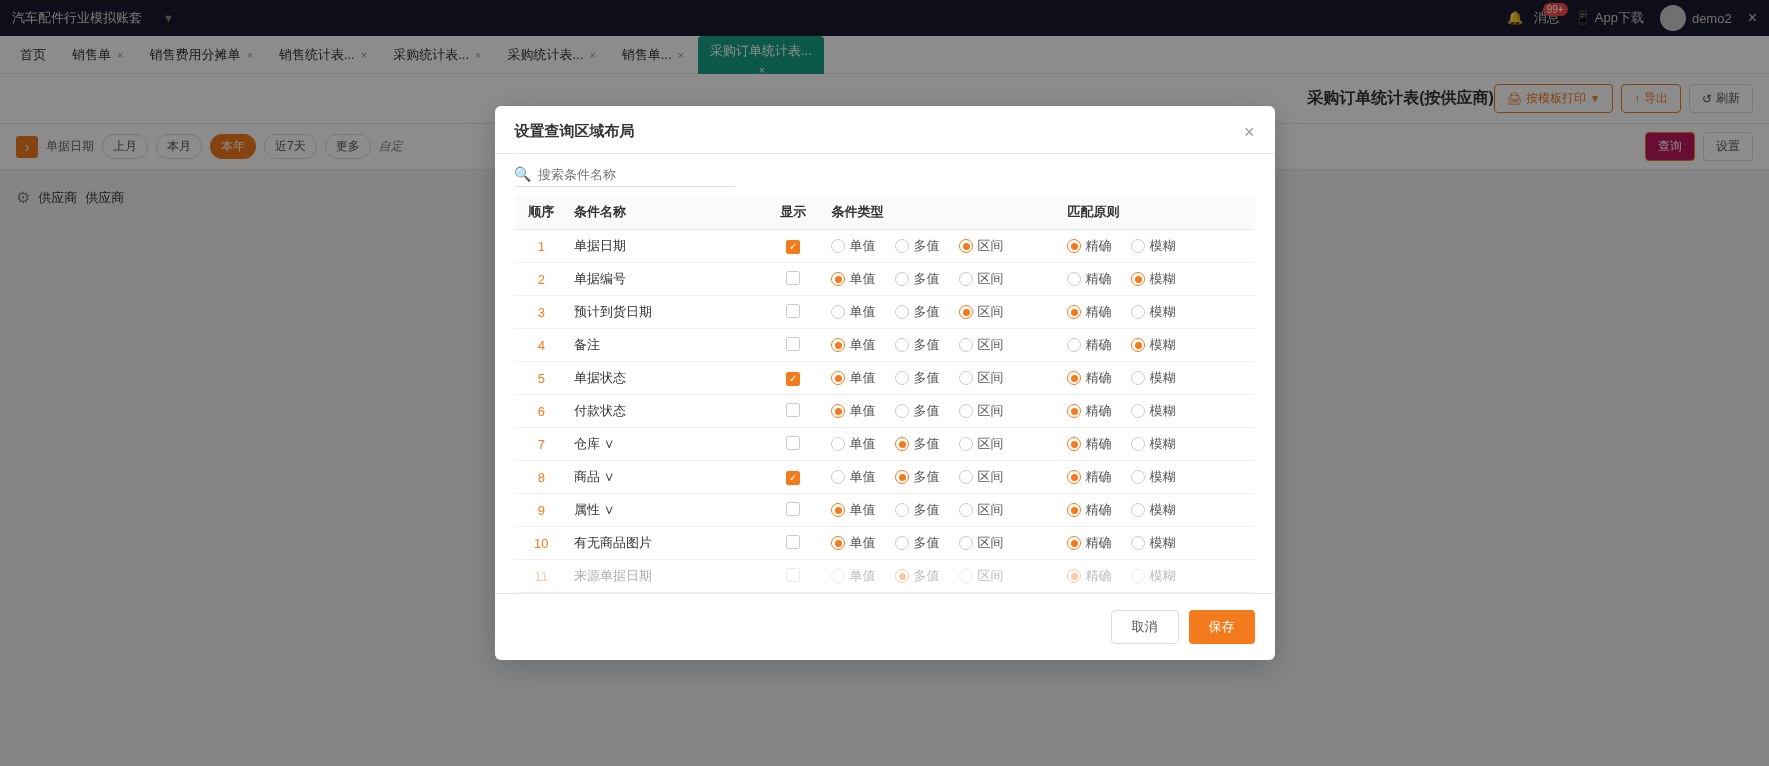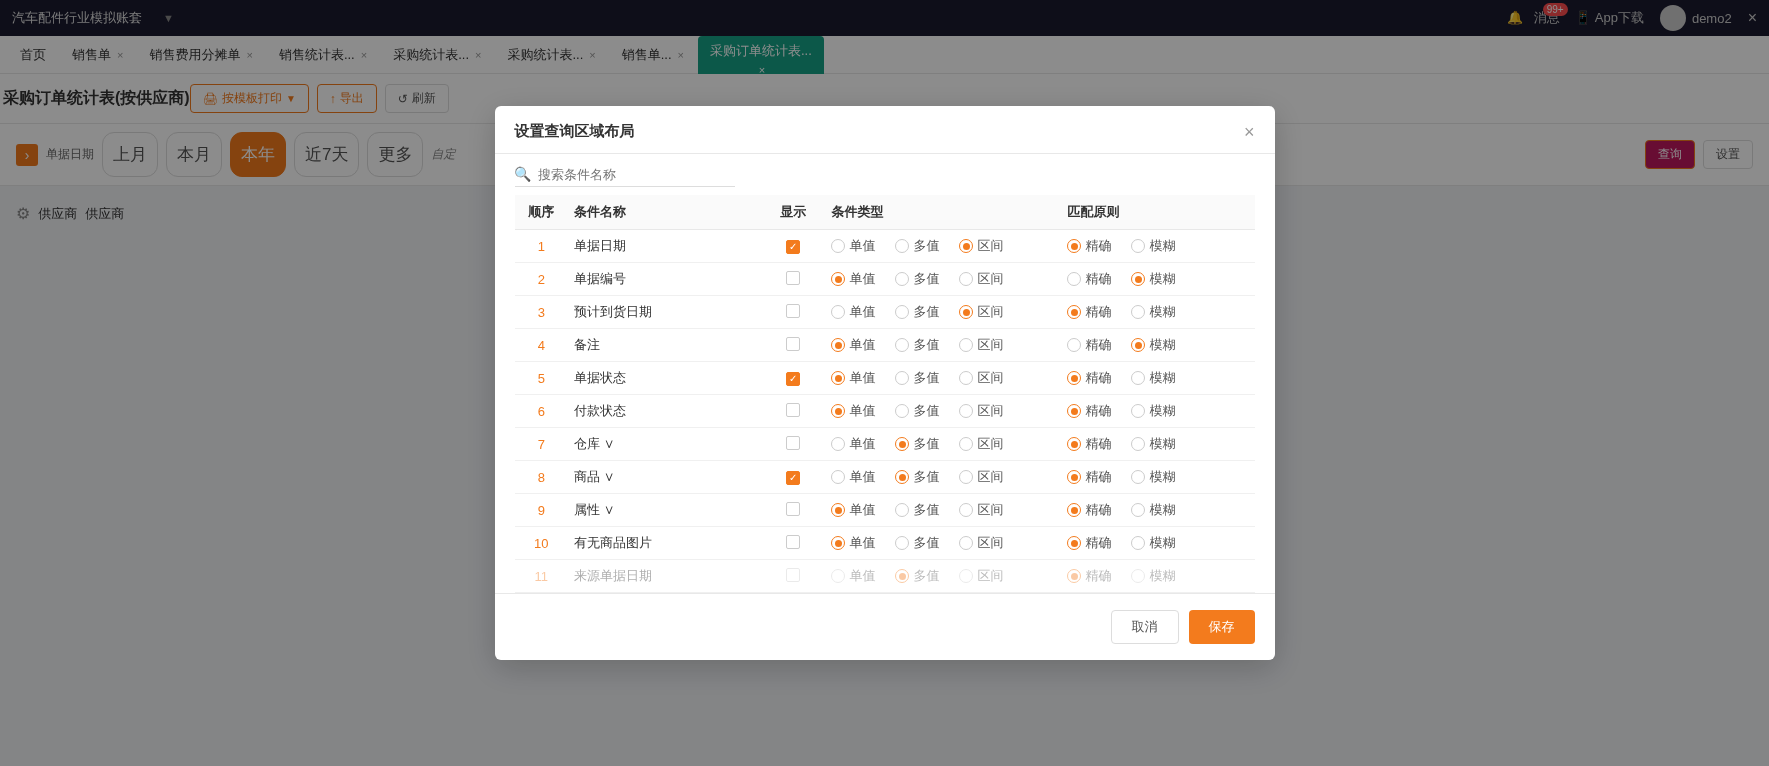--- a/index.html
+++ b/index.html
@@ -45,44 +45,44 @@
       background: #17a085;
       color: #fff;
       flex-direction: column;
     }
     .tab-item .tab-close { font-size: 11px; color: #999; margin-left: 2px; }
     .tab-item.active .tab-close { color: #fff; }
 
     
     .page-header {
       background: #fff;
-      padding: 10px 3px;
+      padding: 10px 16px;
       border-bottom: 1px solid #e8e8e8;
       display: flex;
       align-items: center;
-      justify-content: flex-start;
+      justify-content: flex-end;
     }
     .page-title { font-size: 16px; font-weight: bold; color: #333; }
     .page-actions { display: flex; align-items: center; gap: 8px; }
     .btn-action { padding: 5px 12px; font-size: 12px; border: 1px solid #ddd; border-radius: 4px; cursor: pointer; background: #fff; color: #555; display: flex; align-items: center; gap: 4px; }
     .btn-primary { background: #be185d; color: #fff; border-color: #f37b1d; }
     .btn-orange-outline { color: #f37b1d; border-color: #f37b1d; }
 
     
     .filter-bar {
       background: #fff;
       padding: 8px 16px;
       display: flex;
       align-items: center;
       gap: 8px;
       border-bottom: 1px solid #e8e8e8;
     }
     .filter-toggle { background: #f37b1d; color: #fff; border: none; width: 22px; height: 22px; border-radius: 3px; cursor: pointer; font-size: 14px; }
     .filter-label { font-size: 12px; color: #666; }
-    .filter-btn { padding: 10px 10px; font-size: 17px; border-radius: 12px; border: 1px solid #ddd; cursor: pointer; background: #fff; color: #555; }
+    .filter-btn { padding: 3px 10px; font-size: 12px; border-radius: 12px; border: 1px solid #ddd; cursor: pointer; background: #fff; color: #555; }
     .filter-btn.active { background: #f37b1d; color: #fff; border-color: #f37b1d; }
     .filter-date { font-size: 12px; color: #888; margin-left: auto; }
 
     
     .main-content {
       background: #f0f2f5;
       padding: 10px 16px;
     }
     .table-toolbar { display: flex; align-items: center; gap: 8px; padding: 8px 0; }
     .gear-icon { color: #888; font-size: 16px; cursor: pointer; }

